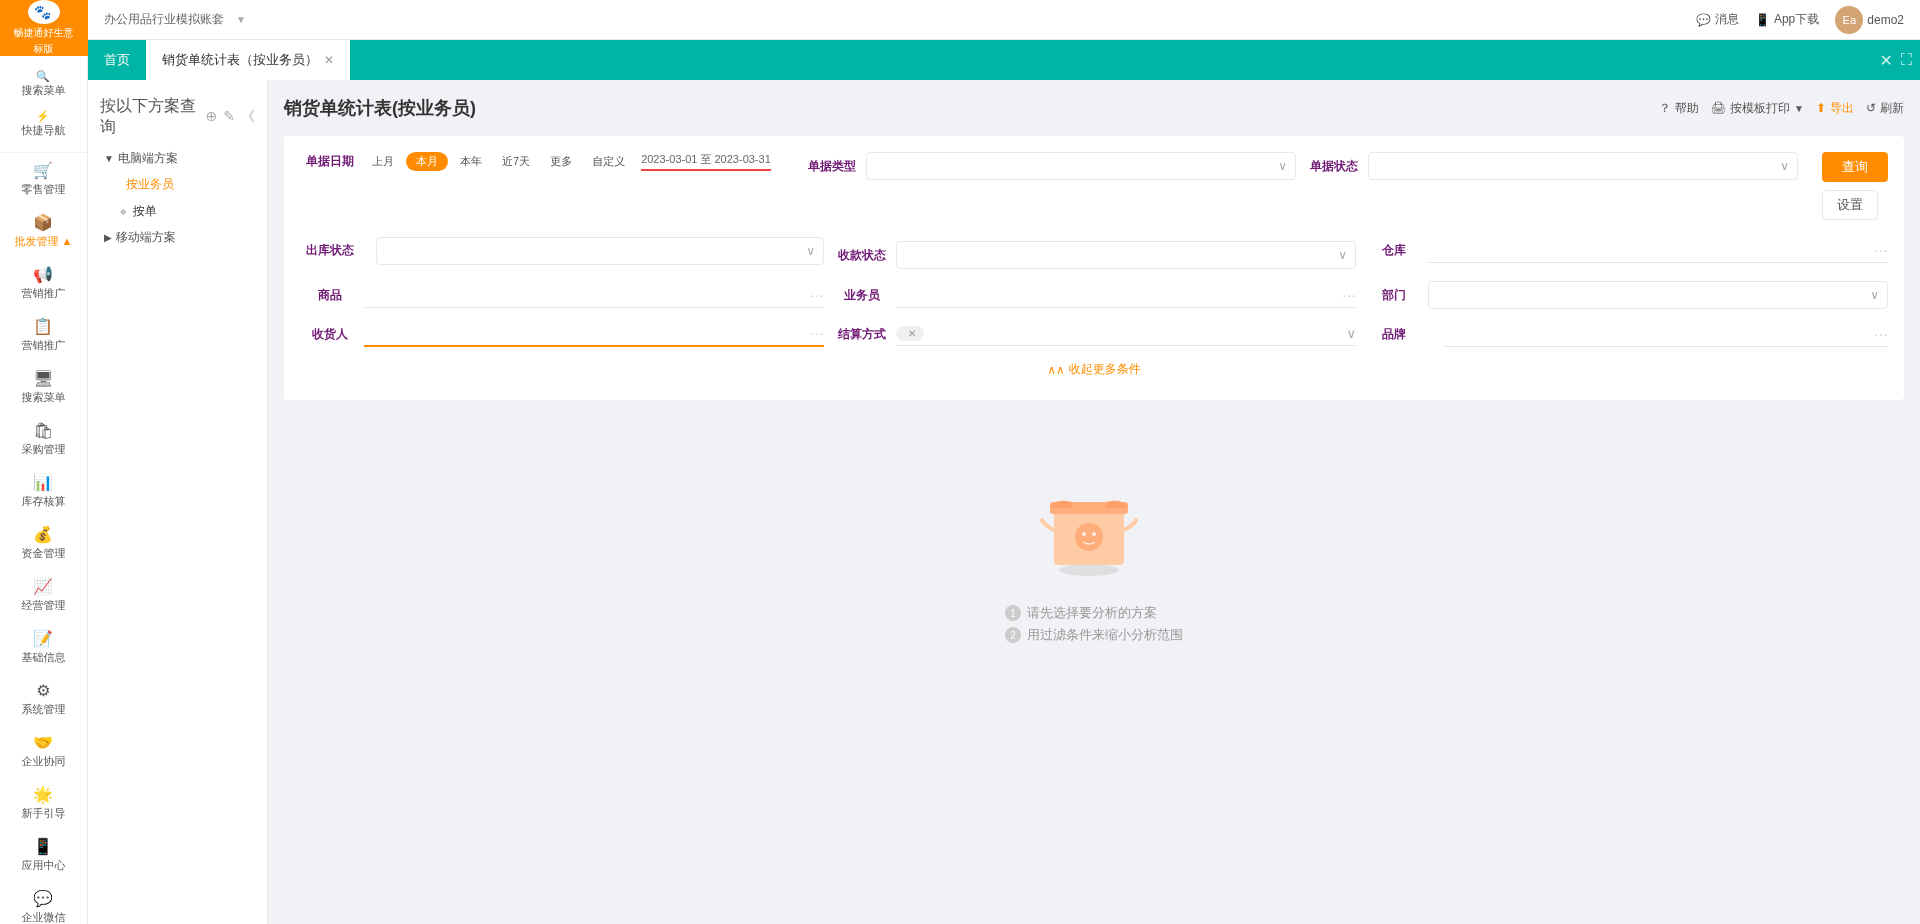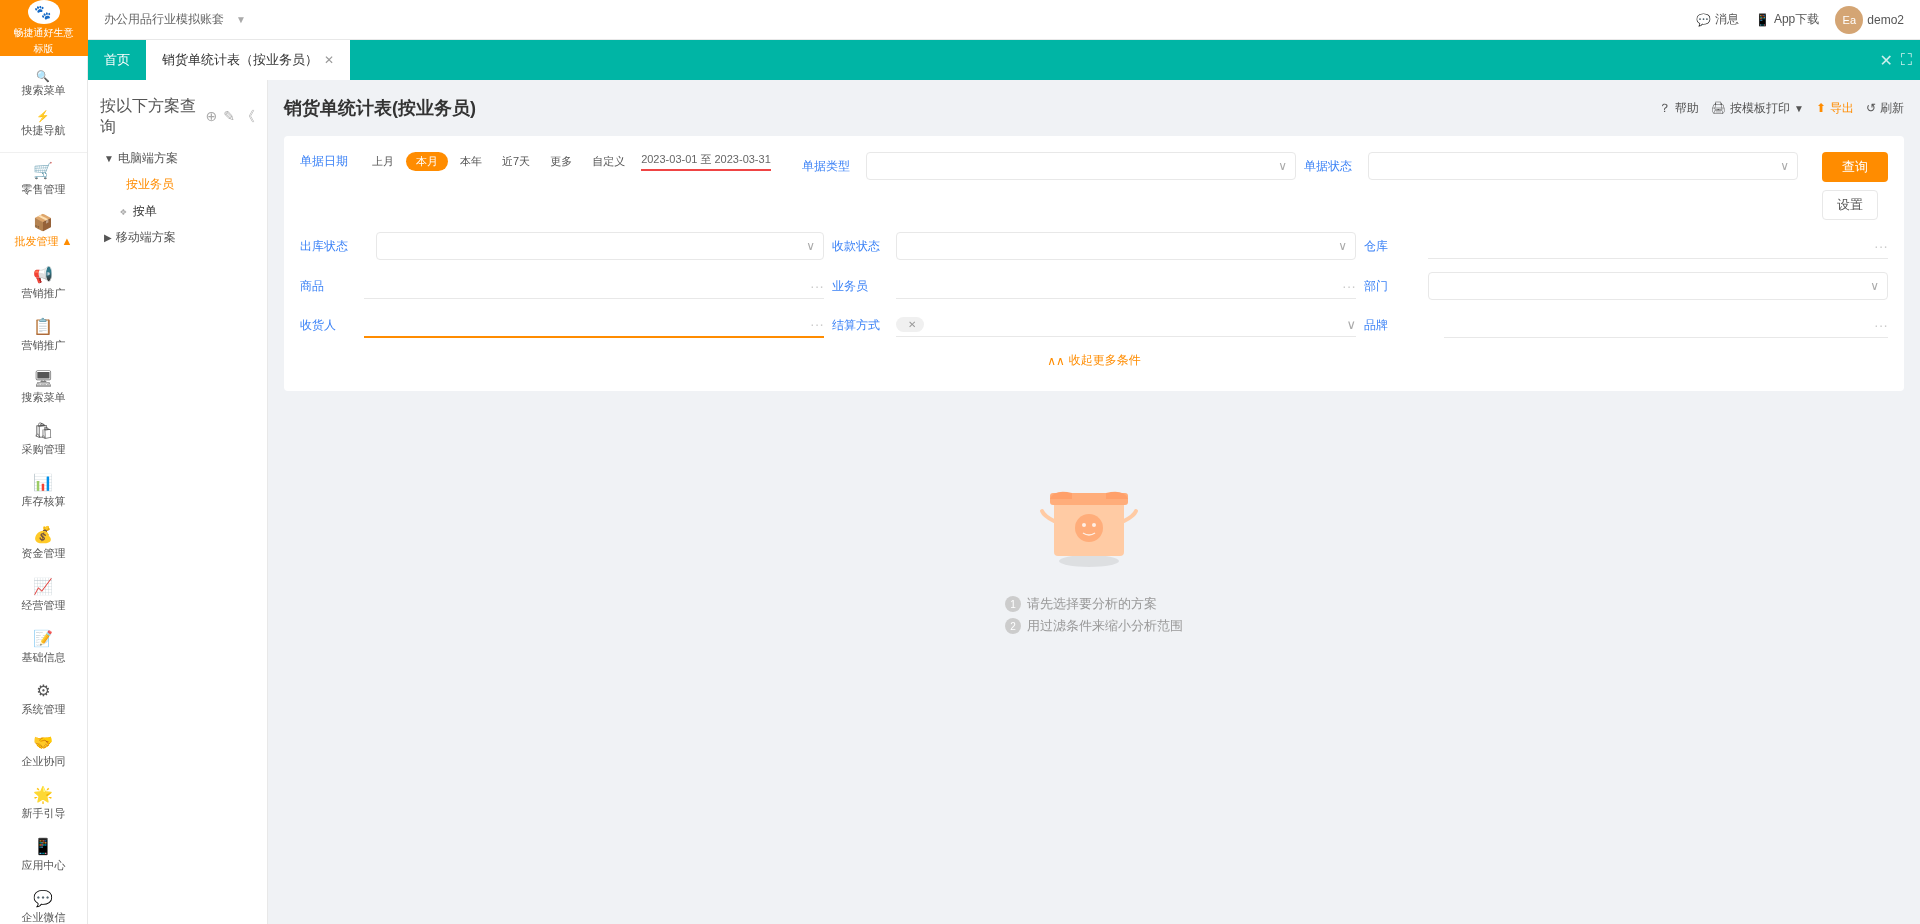--- a/index.html
+++ b/index.html
@@ -52,21 +52,21 @@
     .tree-sub-item { display: flex; align-items: center; gap: 6px; padding: 5px 8px; cursor: pointer; font-size: 12px; color: #333; border-radius: 4px; }
     .tree-sub-item.active { color: #ff8c00; }
 
     
     .right-content { flex: 1; padding: 16px; overflow-y: auto; }
     .page-title-bar { display: flex; align-items: center; justify-content: space-between; margin-bottom: 16px; }
     .page-title { font-size: 18px; font-weight: bold; color: #333; }
     .page-actions { display: flex; align-items: center; gap: 12px; }
     .page-action-btn { display: flex; align-items: center; gap: 4px; font-size: 12px; color: #555; cursor: pointer; }
     .page-action-btn.export { color: #ff8c00; }
-    .filter-label { width: 60px; text-align: left; color: #3b82f6; font-size: 12px; flex-shrink: 0; }
+    .filter-label { width: 60px; text-align: center; color: #701a75; font-size: 12px; flex-shrink: 0; font-weight: bold; }
     .filter-date-group { display: flex; align-items: center; gap: 4px; }
     .date-quick-btn { padding: 2px 8px; font-size: 11px; color: #555; cursor: pointer; border-radius: 2px; }
     .date-quick-btn.active { background: #ff8c00; color: #fff; border-radius: 10px; padding: 2px 10px; }
     .date-range { color: #666; font-size: 11px; margin-left: 4px; border-bottom: 2px solid #ef4444; padding-bottom: 2px; }
     .filter-select { width: 100%; height: 28px; border: 1px solid #e8e8e8; border-radius: 4px; padding: 0 8px; font-size: 12px; display: flex; align-items: center; justify-content: space-between; cursor: pointer; background: #fff; color: #999; }
     .filter-select .chevron { color: #aaa; }
     .filter-dots { color: #ccc; font-size: 14px; cursor: pointer; margin-left: 4px; }
     .filter-tag { display: inline-flex; align-items: center; gap: 4px; background: #f0f0f0; border-radius: 12px; padding: 2px 8px; font-size: 11px; color: #333; }
     .filter-tag .tag-close { cursor: pointer; color: #999; font-size: 10px; }
     .collapse-btn { display: flex; align-items: center; justify-content: center; gap: 4px; color: #ff8c00; font-size: 12px; cursor: pointer; margin-top: 8px; padding: 6px; }
@@ -312,21 +312,21 @@
           </div>
 
           <div style="display:flex;align-items:center;gap:8px;margin-bottom:12px;">
             <div style="flex:1;display:flex;align-items:center;gap:16px;">
               <span class="filter-label">出库状态</span>
               <div class="filter-select">
                 <span></span>
                 <span class="chevron">∨</span>
               </div>
             </div>
-            <div style="flex:1;display:flex;align-items:center;gap:4px;">
+            <div style="flex:1;display:flex;align-items:center;gap:4px;margin-top:9px;">
               <span class="filter-label">收款状态</span>
               <div class="filter-select">
                 <span></span>
                 <span class="chevron">∨</span>
               </div>
             </div>
             <div style="flex:1;display:flex;align-items:center;gap:4px;">
               <span class="filter-label">仓库</span>
               <div style="flex:1;border-bottom:1px solid #e8e8e8;display:flex;align-items:center;justify-content:flex-end;padding:4px 0;">
                 <span class="filter-dots">···</span>

